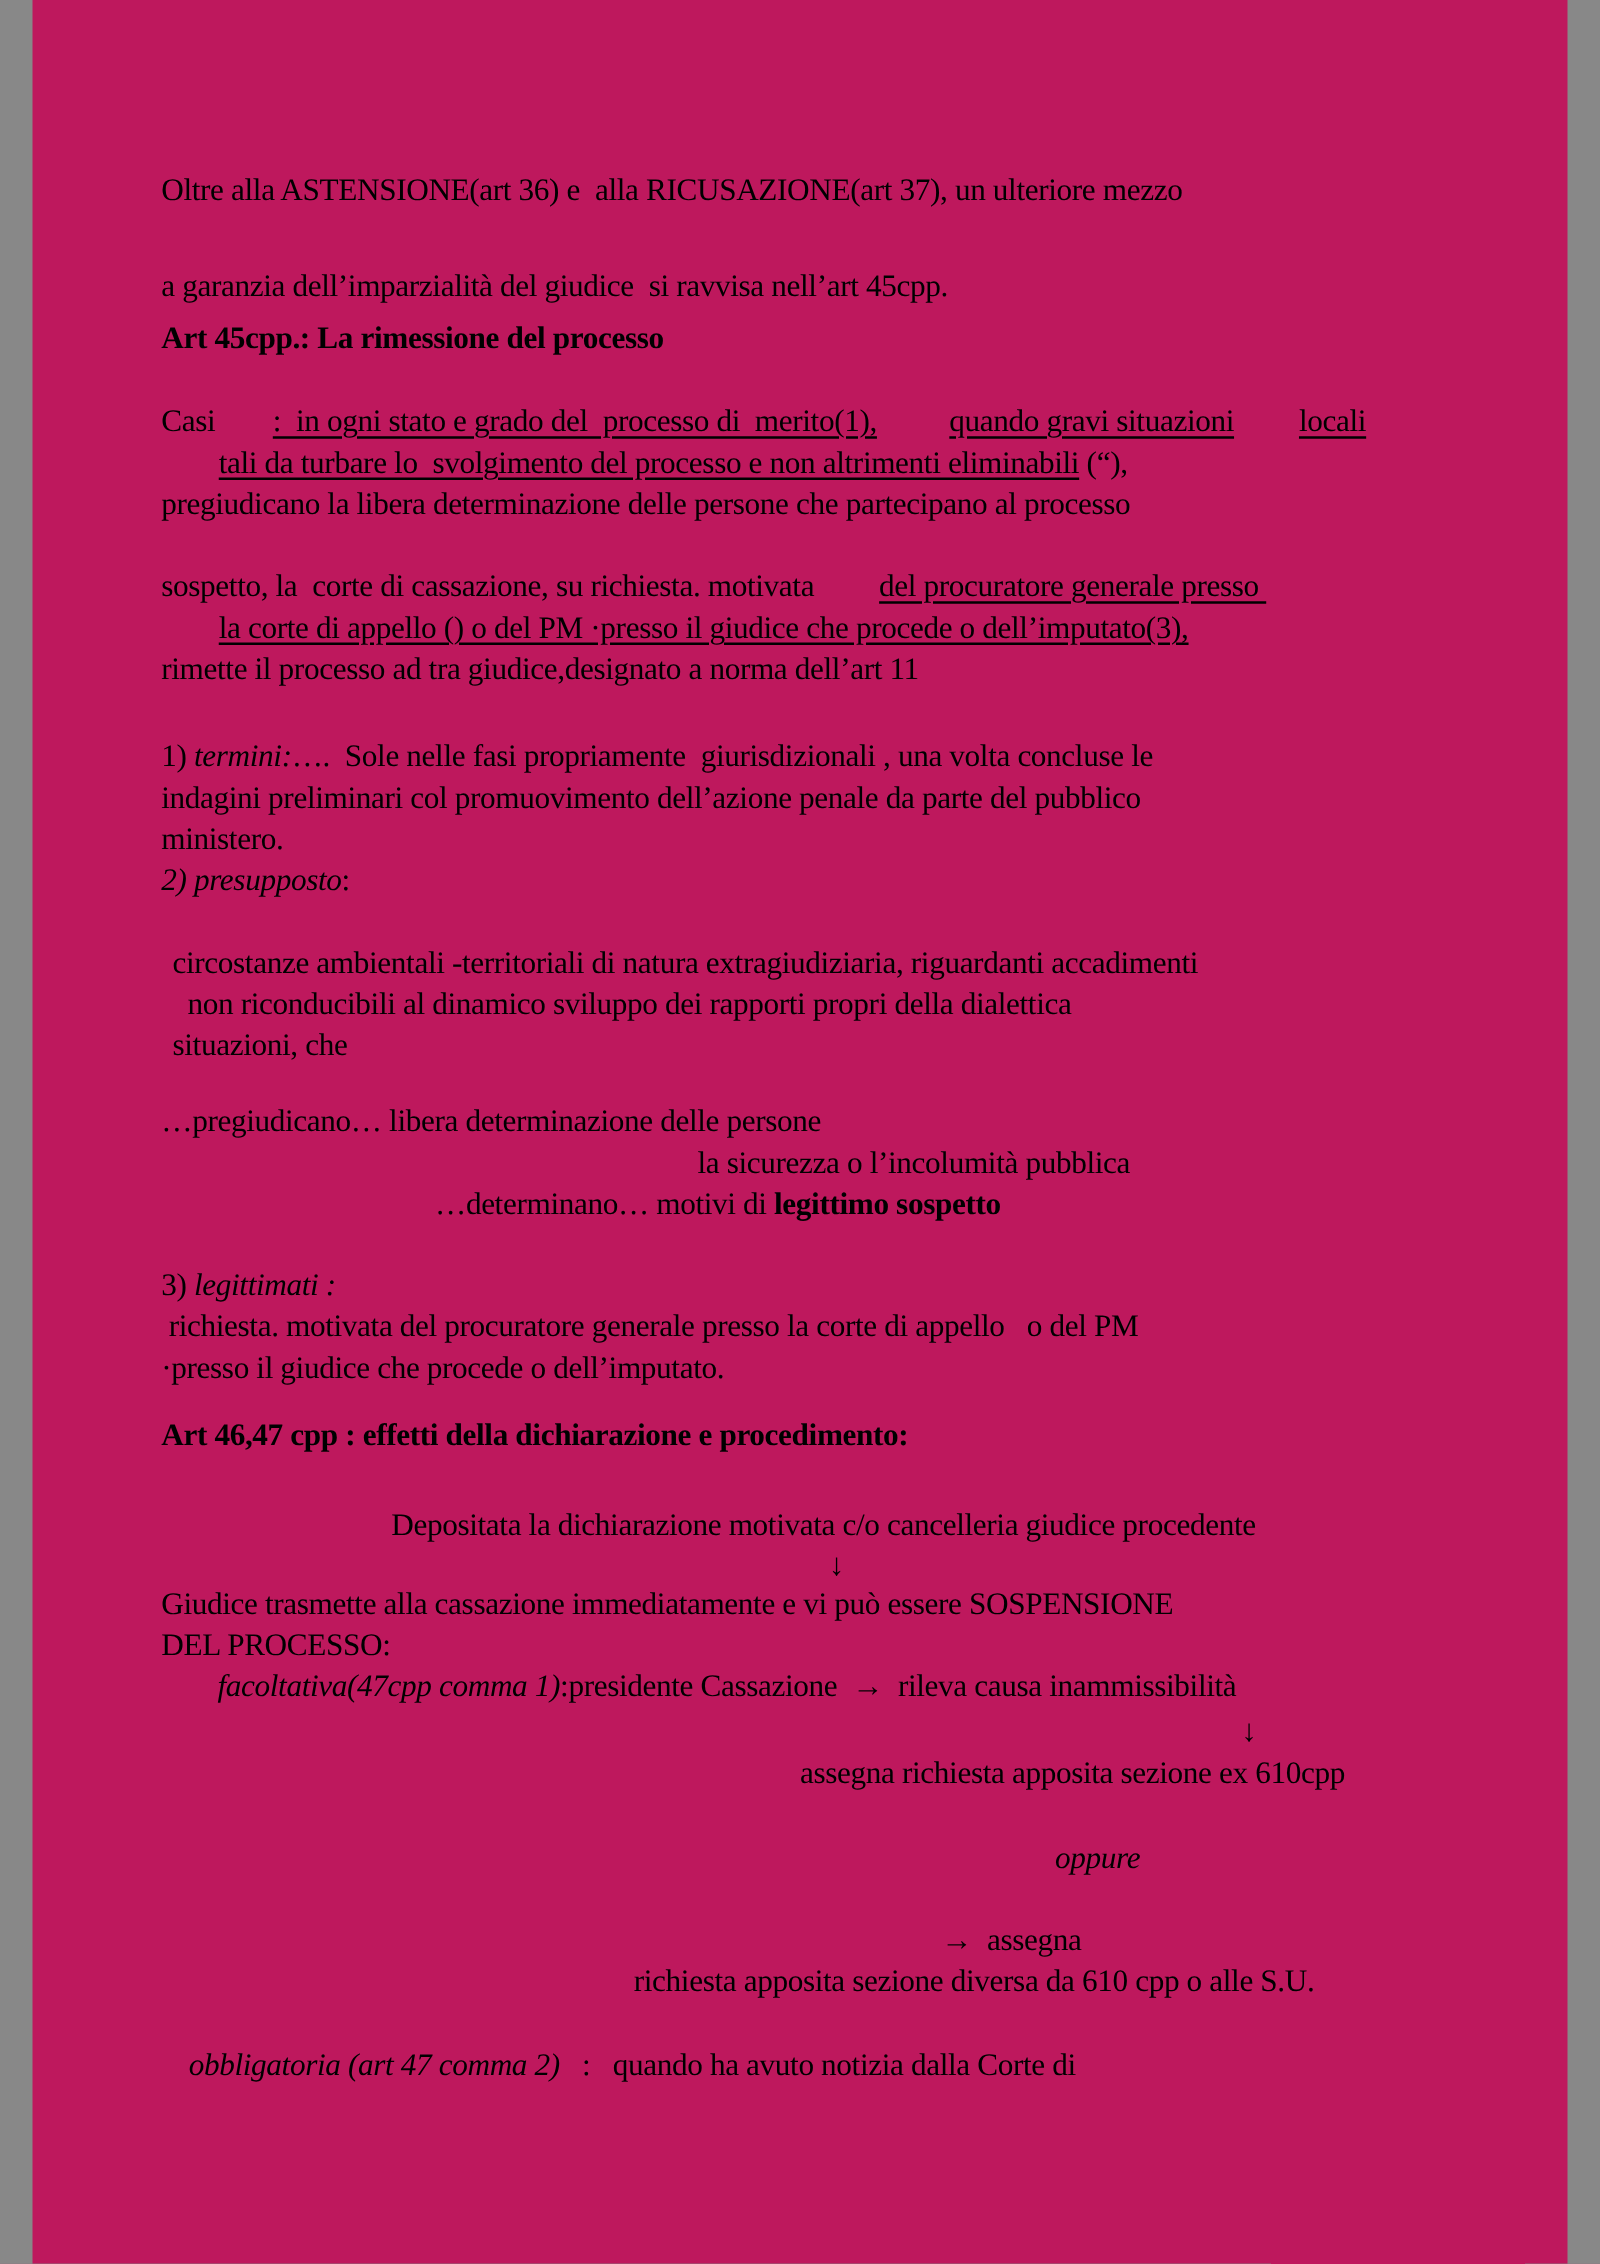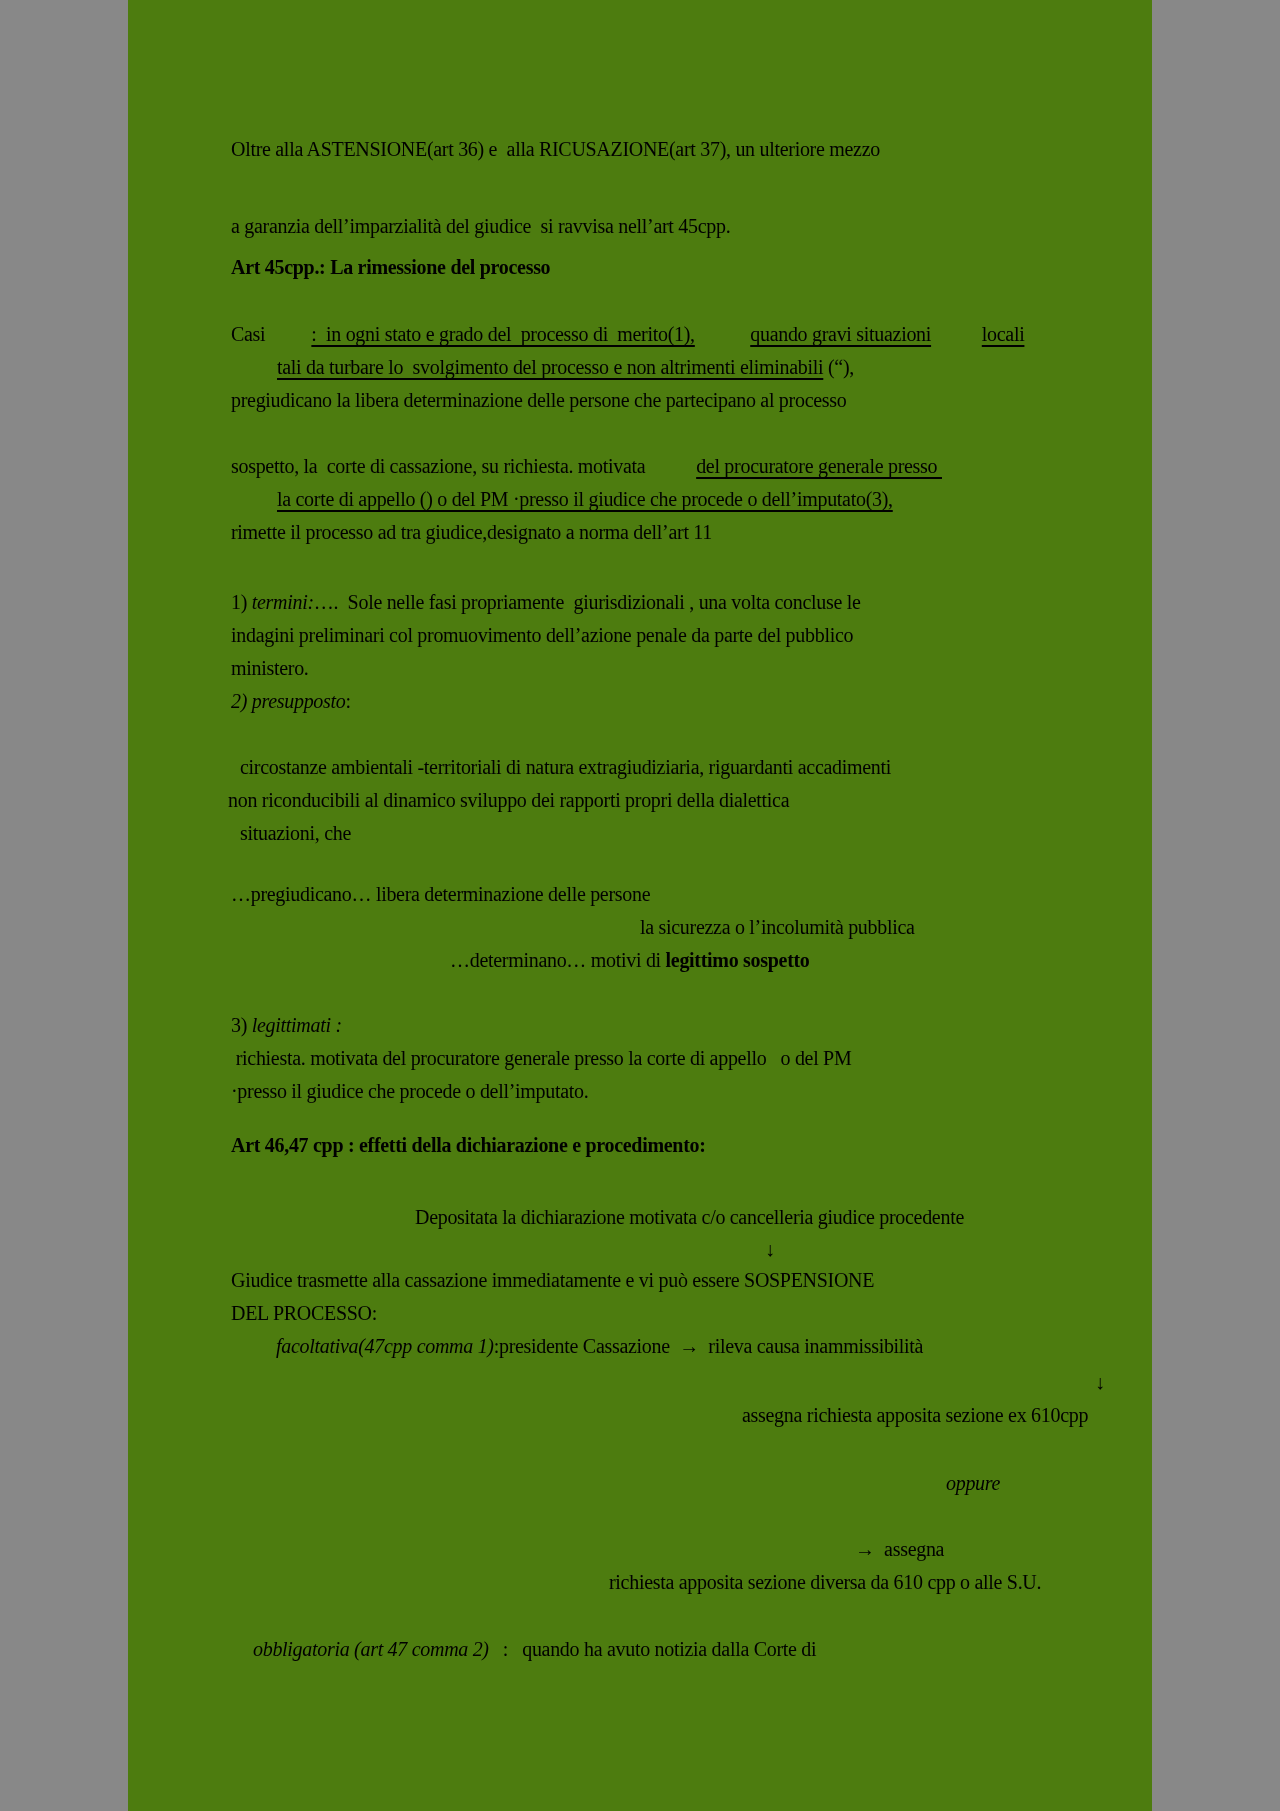--- a/index.html
+++ b/index.html
@@ -2,27 +2,27 @@
 <html><head>
 <meta charset="utf-8">
 <style>
   html, body {
     margin: 0;
     padding: 0;
     background: #888;
   }
   .page {
     position: relative;
-    width: 1024px;
+    width: 1228px;
     height: 1811px;
     margin: 0 auto;
-    background: #4d7c0f;
+    background: #be185d;
     color: #000000;
     font-family: "Liberation Serif", "DejaVu Serif", serif;
-    font-size: 20px;
+    font-size: 25px;
     letter-spacing: -0.3px;
     overflow: hidden;
   }
   .line {
     position: absolute;
     white-space: pre;
     line-height: 1.25;
   }
   .line span { white-space: pre; }
   .b { font-weight: bold; }
@@ -45,24 +45,24 @@
     <div class="line" style="left: 103px; top: 355px;"><span class="u">tali da turbare lo  svolgimento del processo e non altrimenti eliminabili</span><span> (“),</span></div>
     <div class="line" style="left: 103px; top: 388px;"><span>pregiudicano la libera determinazione delle persone che partecipano al processo</span></div>
     <div class="line" style="left: 103px; top: 454px;"><span>sospetto, la  corte di cassazione, su richiesta. motivata </span><span class="u">del procuratore generale presso </span></div>
     <div class="line" style="left: 103px; top: 487px;"><span class="u">la corte di appello () o del PM ·presso il giudice che procede o dell’imputato(3),</span></div>
     <div class="line" style="left: 103px; top: 520px;"><span>rimette il processo ad tra giudice,designato a norma dell’art 11</span></div>
     <div class="line" style="left: 103px; top: 590px;"><span>1) </span><span class="i">termini:</span><span>….  Sole nelle fasi propriamente  giurisdizionali , una volta concluse le</span></div>
     <div class="line" style="left: 103px; top: 623px;"><span>indagini preliminari col promuovimento dell’azione penale da parte del pubblico</span></div>
     <div class="line" style="left: 103px; top: 656px;"><span>ministero.</span></div>
     <div class="line" style="left: 103px; top: 689px;"><span class="i">2) presupposto</span><span>:</span></div>
     <div class="line" style="left: 112px; top: 755px;"><span>circostanze ambientali -territoriali di natura extragiudiziaria, riguardanti accadimenti</span></div>
-    <div class="line" style="left: 100px; top: 788px; text-align: right;"><span>non riconducibili al dinamico sviluppo dei rapporti propri della dialettica</span></div>
+    <div class="line" style="left: 124px; top: 788px; text-align: right;"><span>non riconducibili al dinamico sviluppo dei rapporti propri della dialettica</span></div>
     <div class="line" style="left: 112px; top: 821px;"><span>situazioni, che</span></div>
     <div class="line" style="left: 103px; top: 882px;"><span>…pregiudicano… libera determinazione delle persone</span></div>
-    <div class="line" style="left: 512px; top: 915px;"><span>la sicurezza o l’incolumità pubblica</span></div>
+    <div class="line" style="left: 532px; top: 915px;"><span>la sicurezza o l’incolumità pubblica</span></div>
     <div class="line" style="left: 322px; top: 948px;"><span>…determinano… motivi di </span><span class="b">legittimo sospetto</span></div>
     <div class="line" style="left: 103px; top: 1013px;"><span>3) </span><span class="i">legittimati :</span></div>
     <div class="line" style="left: 103px; top: 1046px;"><span> richiesta. motivata del procuratore generale presso la corte di appello   o del PM</span></div>
     <div class="line" style="left: 103px; top: 1079px;"><span>·presso il giudice che procede o dell’imputato.</span></div>
     <div class="line" style="left: 103px; top: 1133px;"><span class="b">Art 46,47 cpp : effetti della dichiarazione e procedimento:</span></div>
     <div class="line" style="left: 287px; top: 1205px;"><span>Depositata la dichiarazione motivata c/o cancelleria giudice procedente</span></div>
     <div class="line" style="left: 637px; top: 1237px;"><span>↓</span></div>
     <div class="line" style="left: 103px; top: 1268px;"><span>Giudice trasmette alla cassazione immediatamente e vi può essere SOSPENSIONE</span></div>
     <div class="line" style="left: 103px; top: 1301px;"><span>DEL PROCESSO:</span></div>
     <div class="line" style="left: 148px; top: 1334px;"><span class="i">facoltativa(47cpp comma 1)</span><span>:presidente Cassazione  →  rileva causa inammissibilità</span></div>

